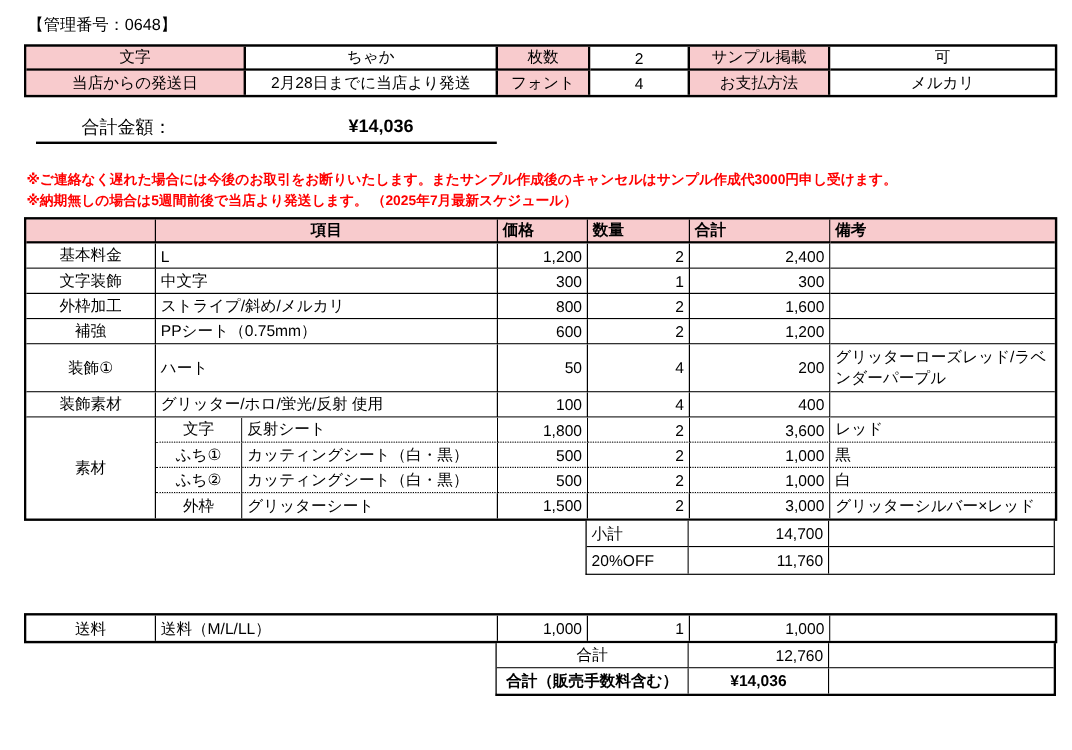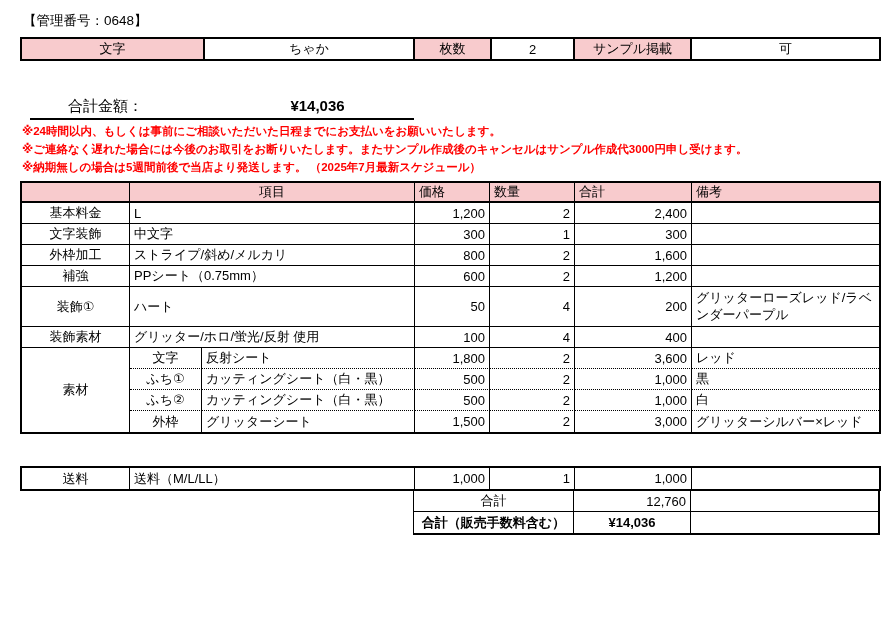--- a/index.html
+++ b/index.html
@@ -35,21 +35,21 @@
                  border-bottom:2px solid #000; }
   .total-block .lbl { position:absolute; left:38px; top:3px; font-size:15px; font-weight:normal; }
   .total-block .val { position:absolute; left:230px; top:3px; width:115px; text-align:center;
                       font-size:15px; font-weight:bold; }
 
   .notice { position:absolute; left:22px; white-space:nowrap; color:var(--notice_red,#ff0000);
             font-size:11.5px; font-weight:bold; }
 
   .flow { position:absolute; left:20px; top:181px; width:861px; }
 
-  .main .hdr td { border-bottom:2px solid #000; height:20px; }
+  .main .hdr td { border-bottom:2px solid #000; height:20px;font-weight:bold; }
   .main .h40 td { height:40px; }
   .dot > td { border-bottom:1px dotted #000; }
   .dot > td.mat-cat, td.mat-cat { border-bottom:0; }
 
   .subtotal { border:1px solid #000; border-top:0; margin-left:468px; width:389px; }
   .subtotal td { height:22px; }
 
   .shipping { border:2px solid #000; margin-top:32px; width:857px; }
   .summary  { border:1px solid #000; border-top:0; border-right:2px solid #000;
               border-bottom:2px solid #000; margin-left:393px; width:464px; }
@@ -72,29 +72,36 @@
       </colgroup>
     <tbody>
         <tr>
       <td class="pink">文字</td>
       <td>ちゃか</td>
       <td class="pink">枚数</td>
       <td>2</td>
       <td class="pink">サンプル掲載</td>
       <td>可</td>
     </tr>
+    <tr>
+      <td class="pink">当店からの発送日</td>
+      <td>2月28日までに当店より発送</td>
+      <td class="pink">フォント</td>
+      <td>4</td>
+      <td class="pink">お支払方法</td>
+      <td>メルカリ</td>
+    </tr>
   </tbody>
     </table>
 
   <div class="total-block">
     <span class="lbl">合計金額：</span>
     <span class="val">¥14,036</span>
   </div>
 
-  <div class="notice" style="top:124px">※24時間以内、もしくは事前にご相談いただいた日程までにお支払いをお願いいたします。</div>
   <div class="notice" style="top:142px">※ご連絡なく遅れた場合には今後のお取引をお断りいたします。またサンプル作成後のキャンセルはサンプル作成代3000円申し受けます。</div>
   <div class="notice" style="top:160px">※納期無しの場合は5週間前後で当店より発送します。 （2025年7月最新スケジュール）</div>
 
   <div class="flow">
 
     <table class="main tbl" style="width:857px">
       <colgroup>
           <col style="width:108px">
           <col style="width:72px">
           <col style="width:213px">
@@ -189,20 +196,39 @@
         <td class="center">外枠</td>
         <td>グリッターシート</td>
         <td class="num">1,500</td>
         <td class="num">2</td>
         <td class="num">3,000</td>
         <td>グリッターシルバー×レッド</td>
       </tr>
     </tbody>
       </table>
 
+    <table class="subtotal">
+      <colgroup>
+          <col style="width:85px">
+          <col style="width:117px">
+          <col style="width:187px">
+        </colgroup>
+      <tbody>
+          <tr>
+        <td>小計</td>
+        <td class="num">14,700</td>
+        <td></td>
+      </tr>
+      <tr>
+        <td>20%OFF</td>
+        <td class="num">11,760</td>
+        <td></td>
+      </tr>
+    </tbody>
+      </table>
 
     <table class="shipping">
       <colgroup>
           <col style="width:108px">
           <col style="width:285px">
           <col style="width:75px">
           <col style="width:85px">
           <col style="width:117px">
           <col style="width:187px">
         </colgroup>

